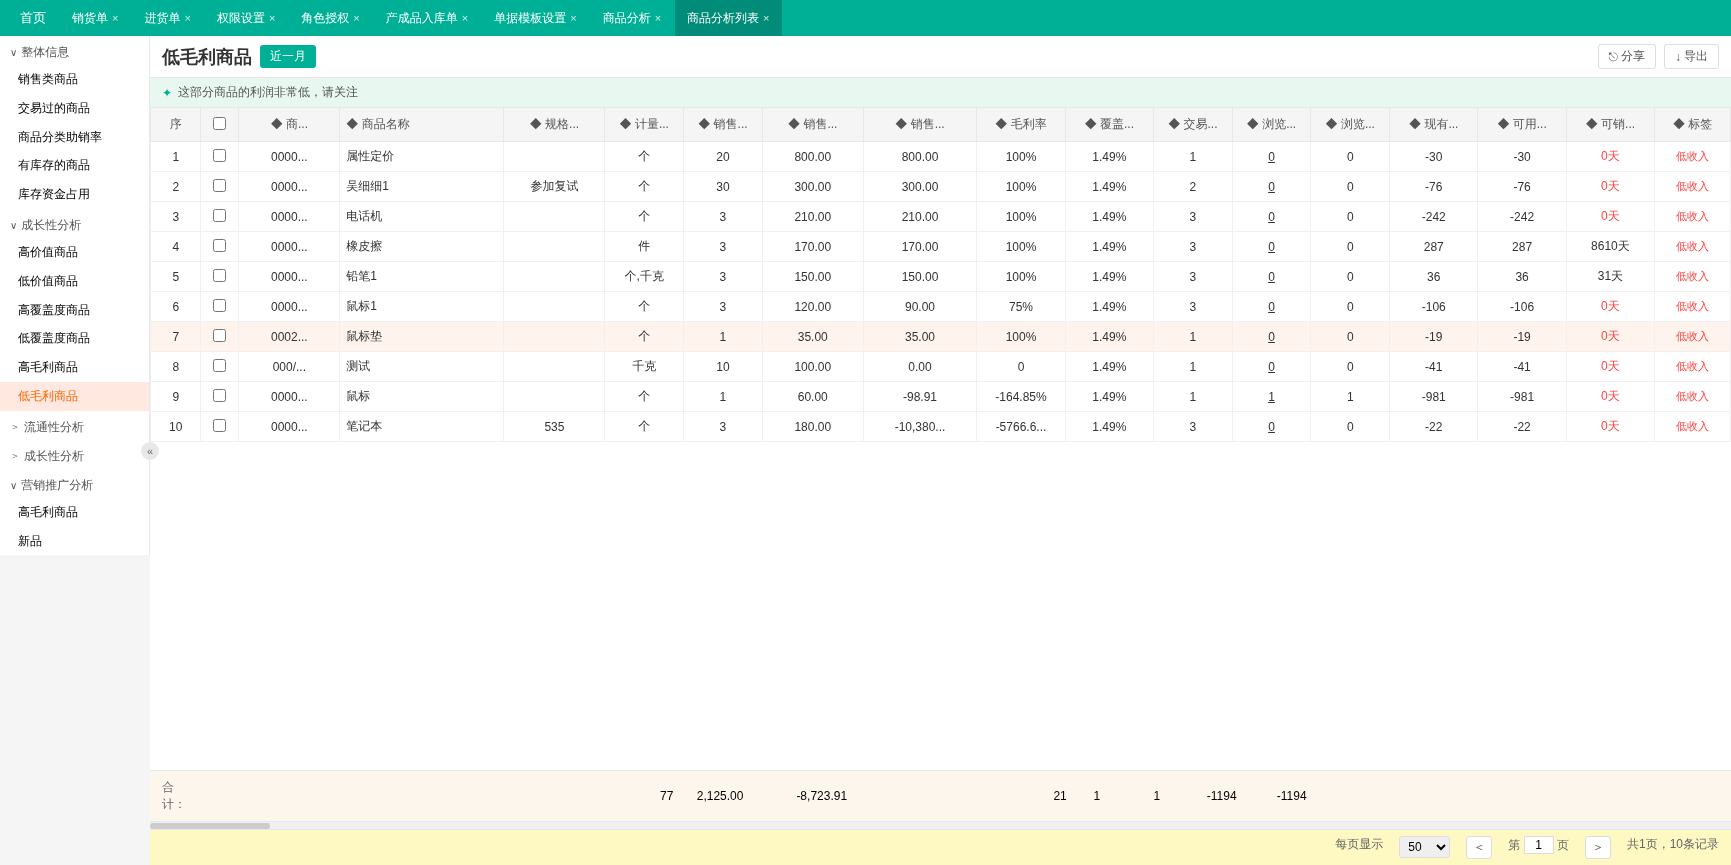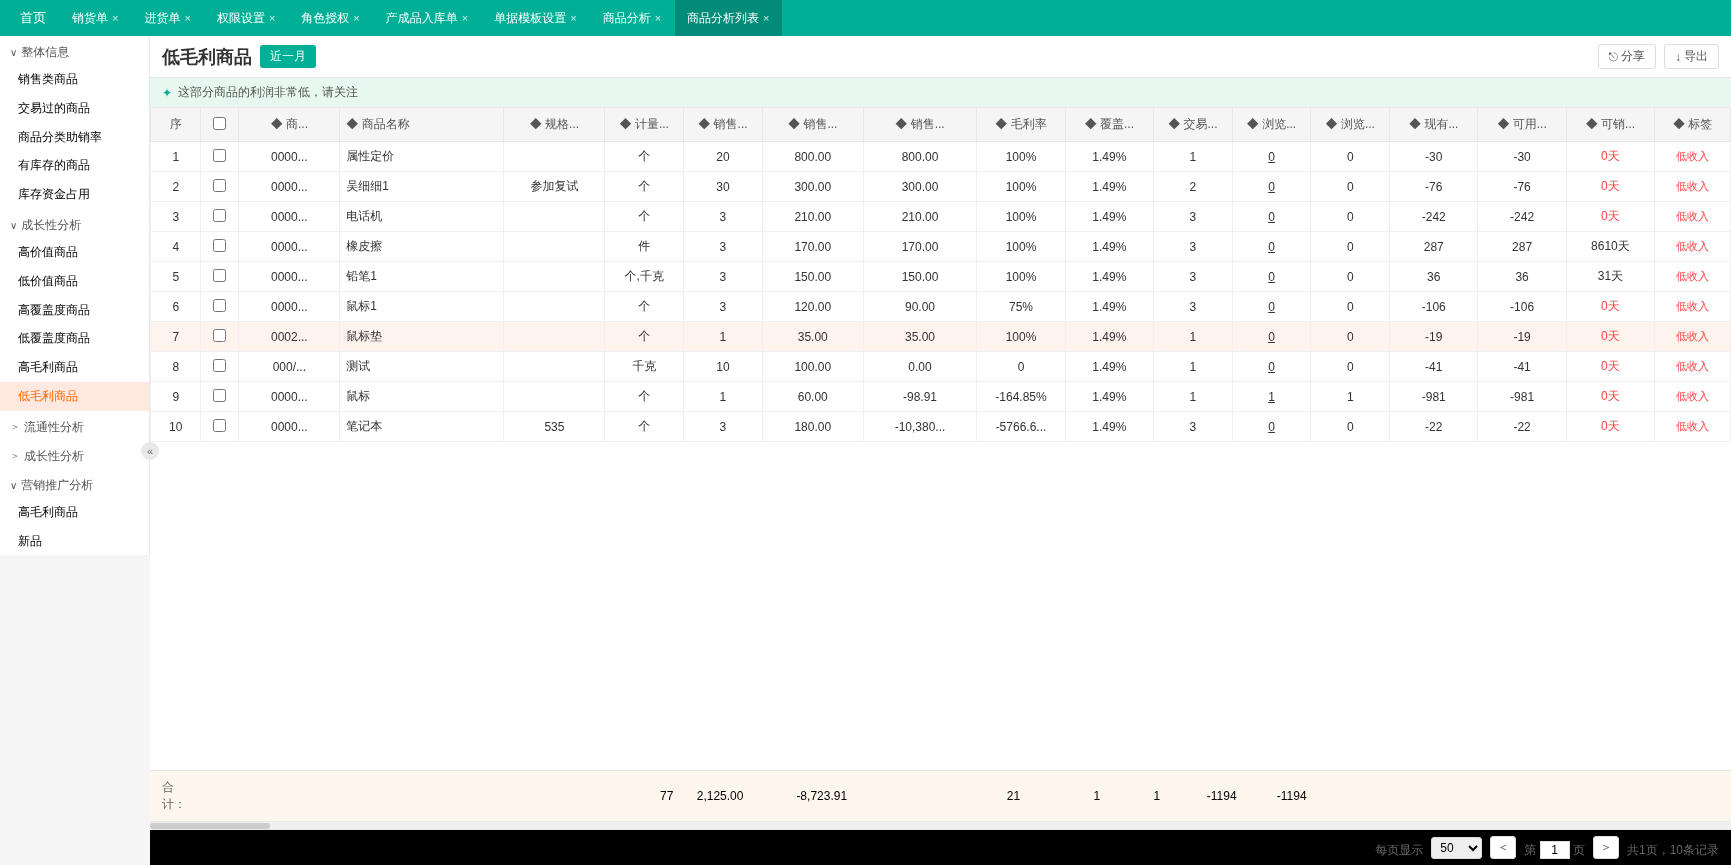--- a/index.html
+++ b/index.html
@@ -179,27 +179,27 @@
       background: #fdf6ec;
       border-top: 1px solid #e8e8e8;
       padding: 8px 12px;
       display: flex;
       align-items: center;
     }
     .footer-label { color: #666; margin-right: 20px; }
 
     
     .pagination-bar {
-      background: #000000;
+      background: #fef9c3;
       border-top: 1px solid #e8e8e8;
       padding: 6px 12px;
       display: flex;
-      align-items: flex-end;
+      align-items: flex-start;
       justify-content: flex-end;
-      gap: 8px;
+      gap: 16px;
     }
     .page-size-label { color: #666; }
     .page-size-select {
       border: 1px solid #ddd;
       padding: 2px 4px;
       border-radius: 3px;
       font-size: 12px;
     }
     .page-nav-btn {
       border: 1px solid #ddd;
@@ -649,21 +649,21 @@
         <div style="width:30px;text-align:center;"></div>
         <div style="width:80px;text-align:center;"></div>
         <div style="width:130px;text-align:center;"></div>
         <div style="width:80px;text-align:center;"></div>
         <div style="width:60px;text-align:center;"></div>
         <div style="width:60px;text-align:center;">77</div>
         <div style="width:80px;text-align:left;">2,125.00</div>
         <div style="width:90px;text-align:center;">-8,723.91</div>
         <div style="width:70px;text-align:center;"></div>
         <div style="width:70px;text-align:center;"></div>
-        <div style="width:60px;text-align:left;">21</div>
+        <div style="width:60px;text-align:right;">21</div>
         <div style="width:60px;text-align:center;">1</div>
         <div style="width:60px;text-align:center;">1</div>
         <div style="width:70px;text-align:center;">-1194</div>
         <div style="width:70px;text-align:center;">-1194</div>
         <div style="width:70px;text-align:center;"></div>
         <div style="width:60px;text-align:center;"></div>
       </div>
     </div>
 
     <div class="scrollbar-area">

